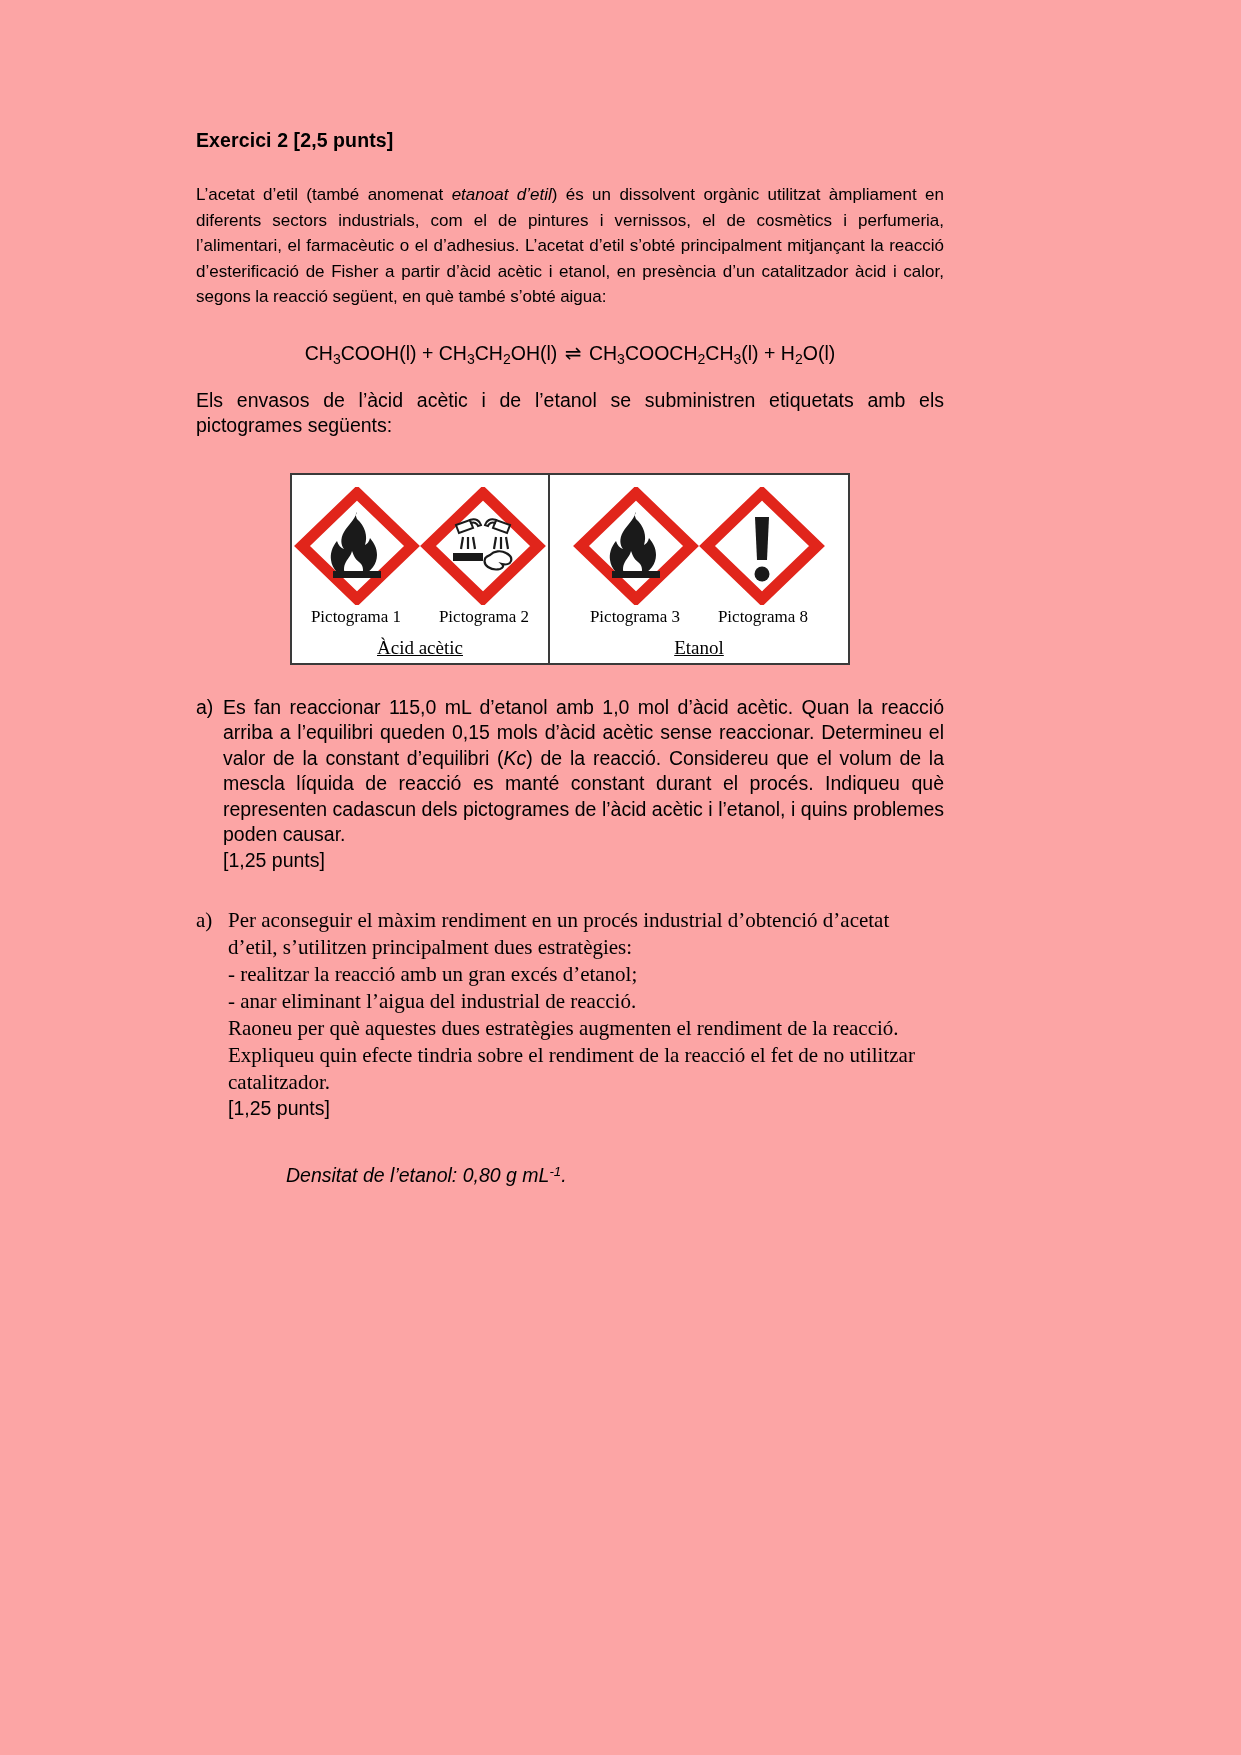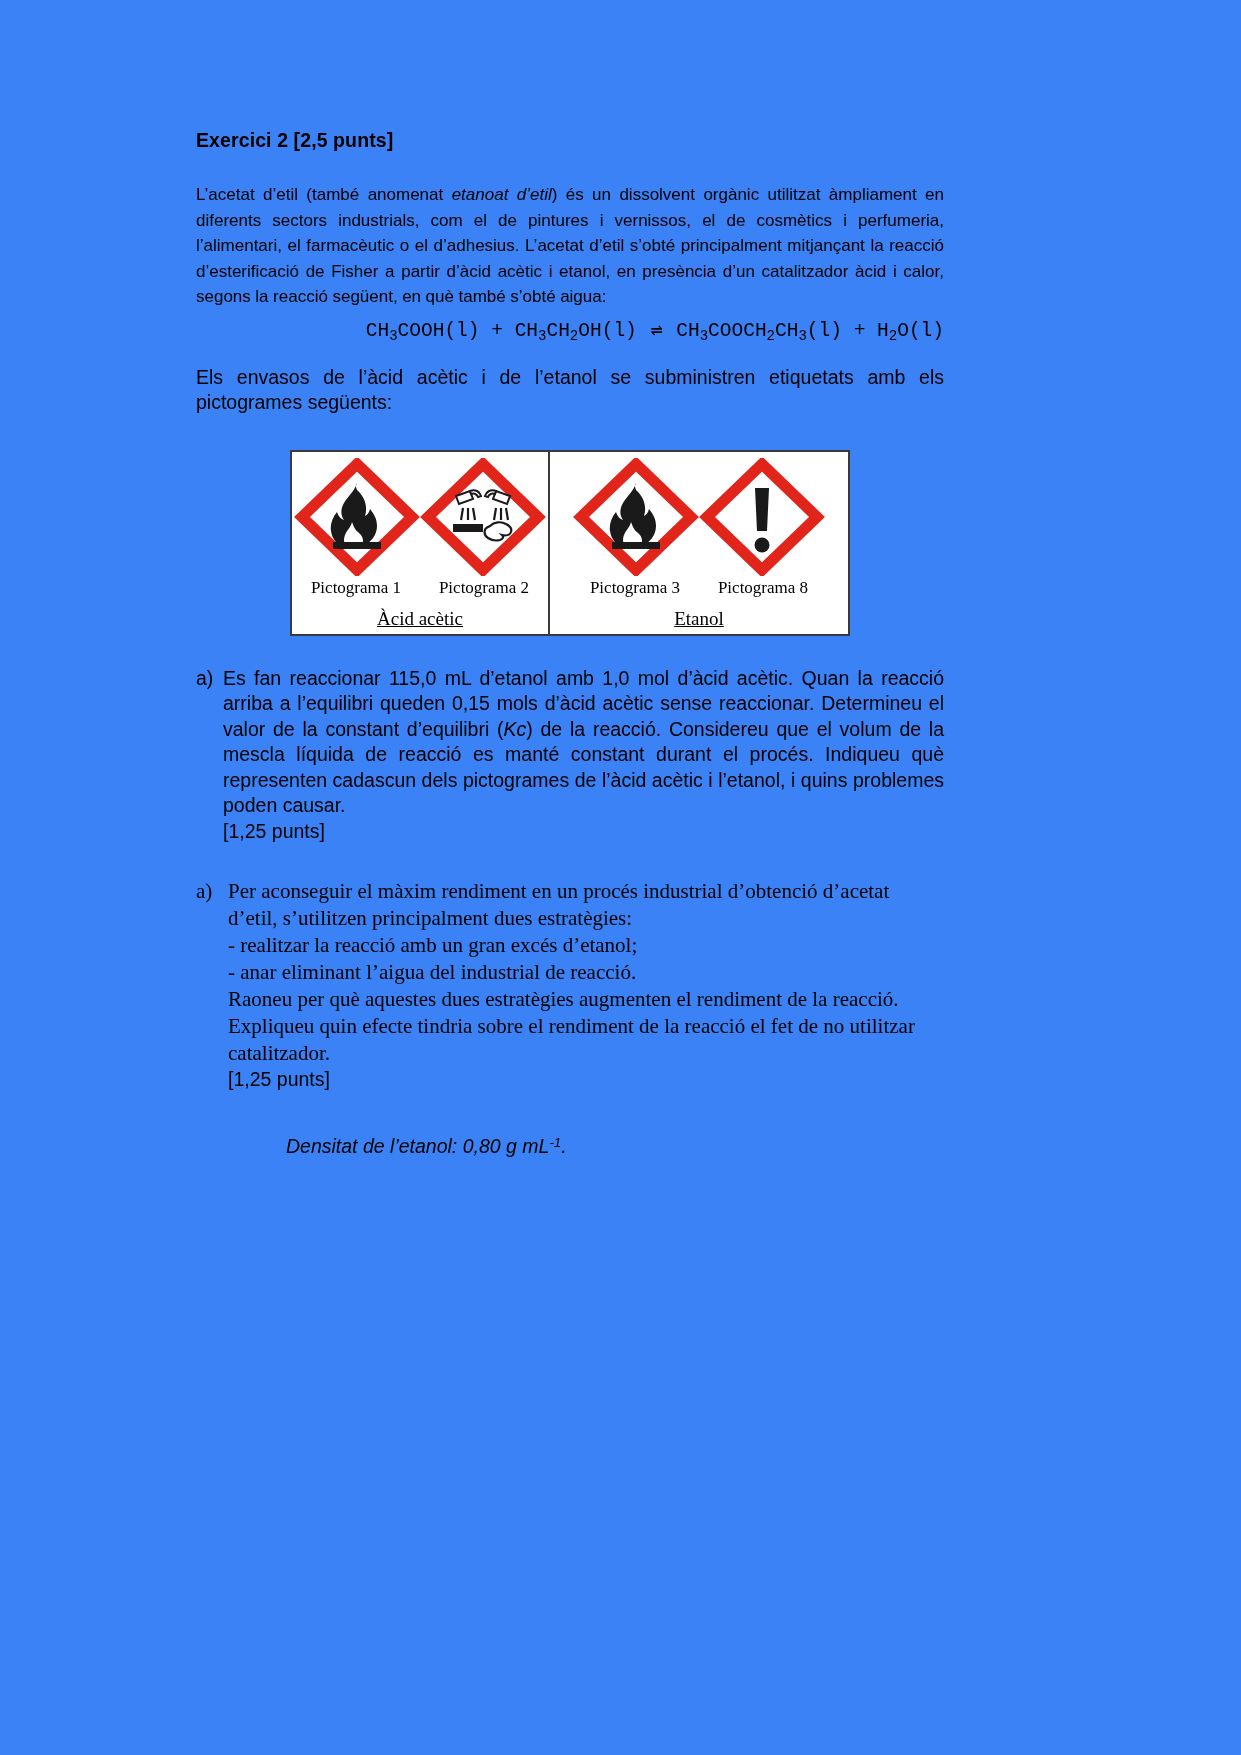--- a/index.html
+++ b/index.html
@@ -13,21 +13,21 @@
     position: relative;
     font-family: "Liberation Sans", sans-serif;
     color: #000000;
     overflow: hidden;
   }
   .page {
     position: absolute;
     left: 0; top: 0;
     width: 1241px;
     height: 1755px;
-    background: #3b82f6;
+    background: #fca5a5;
   }
   .content {
     position: absolute;
     left: 196px;
     top: 128px;
     width: 748px;
   }
 
   
   .heading {
@@ -44,25 +44,24 @@
     line-height: 25.5px;
     text-align: justify;
     margin: 0;
     word-spacing: -0.2px;
   }
   em.ital { font-style: italic; }
 
   
   .equation {
     font-size: 19.5px;
-    text-align: right;
-    margin: 8px 0 16px 0;
+    text-align: center;
+    margin: 30px 0 16px 0;
     line-height: 26px;
     white-space: nowrap;
-    font-family: Liberation Mono, monospace;
   }
   .equation sub {
     font-size: 0.72em;
     vertical-align: -0.28em;
   }
   .eqarrow {
     font-size: 20px;
     padding: 0 2px;
   }
 
@@ -83,21 +82,21 @@
     border: 2px solid #3a3a3a;
     display: flex;
     width: 560px;
     box-sizing: border-box;
     background: #fff;
   }
   .picto-cell {
     box-sizing: border-box;
     display: flex;
     flex-direction: column;
-    padding: 6px 0 4px 0;
+    padding: 12px 0 4px 0;
   }
   .picto-cell.left {
     width: 278px;
     border-right: 2px solid #3a3a3a;
   }
   .picto-cell.right {
     width: 326px;
   }
   .picto-icons {
     display: flex;

